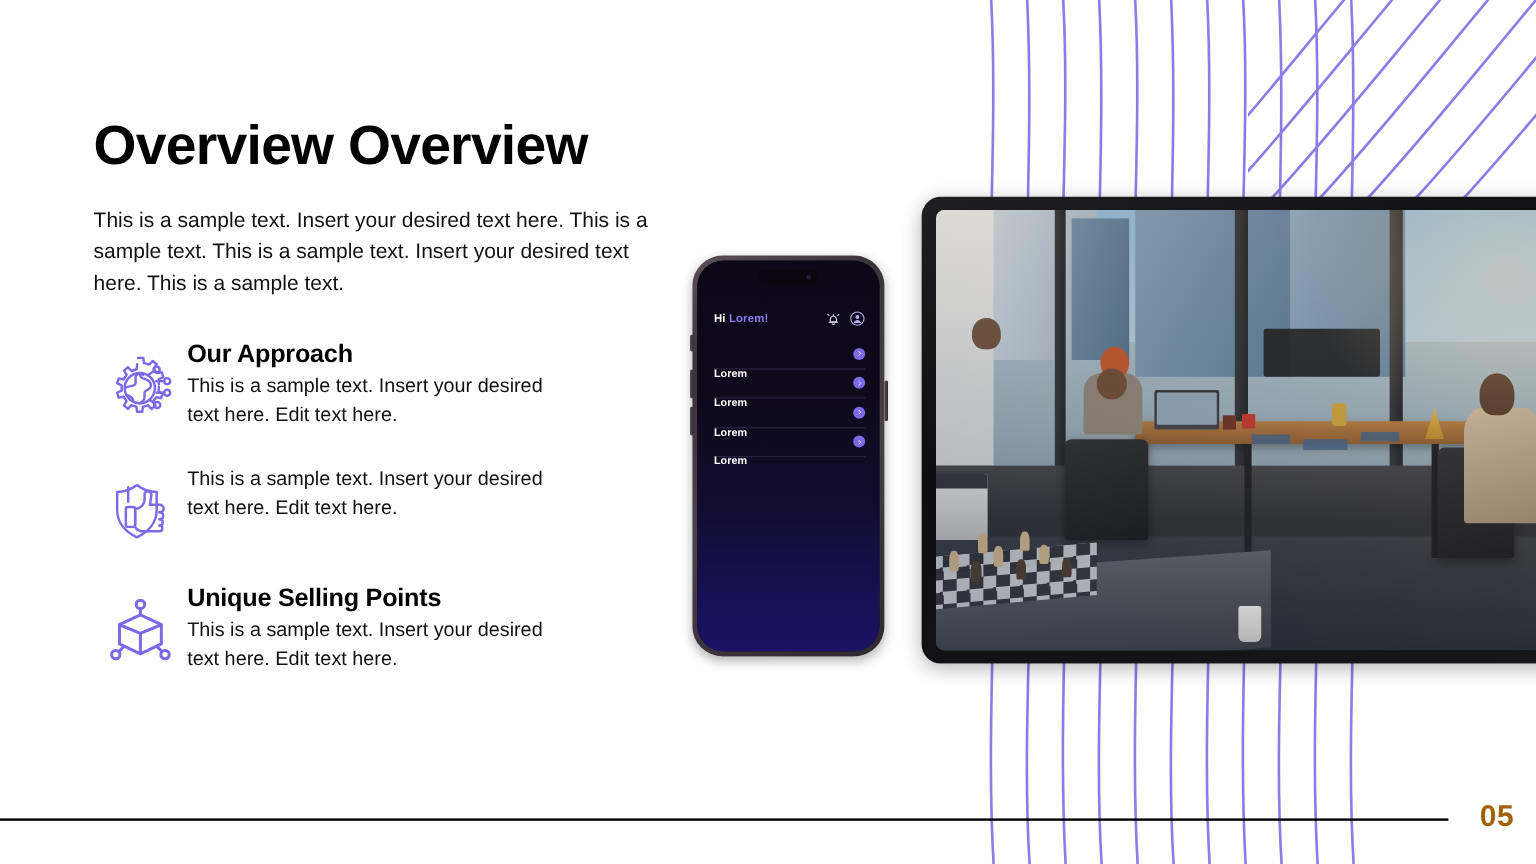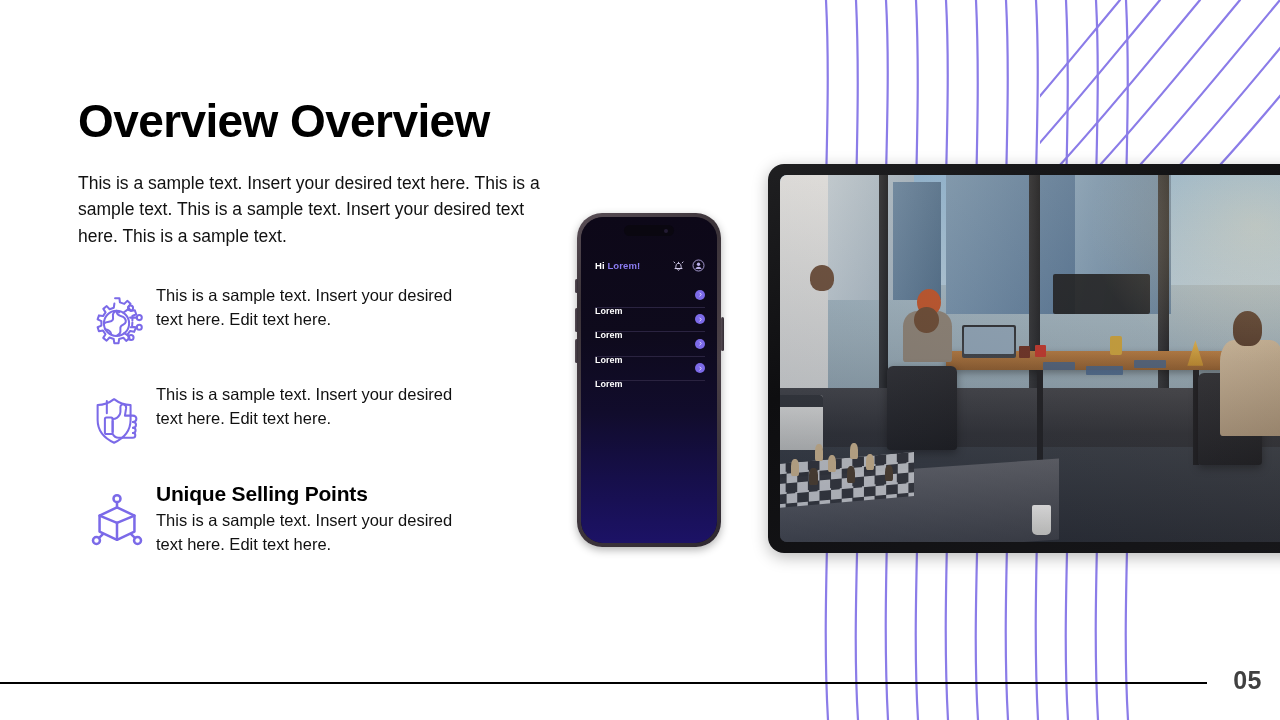--- a/index.html
+++ b/index.html
@@ -24,21 +24,21 @@
 
   .features { margin-top:33px; }
   .feature-row { display:flex; align-items:flex-start; margin-bottom:27px; }
   .feature-row:last-child { margin-bottom:0; }
   .feature-icon { width:78px; min-width:78px; height:72px; display:flex; align-items:center; justify-content:center; padding-top:6px; }
   .feature-text { padding-top:2px; }
   .feature-title { font-size:21px; font-weight:bold; color:#000; letter-spacing:-0.2px; margin-bottom:3px; }
   .feature-desc { font-size:16.5px; line-height:1.45; color:#111; width:310px; }
 
   
-  .phone { position:absolute; left:577px; top:213px; width:144px; height:334px; z-index:4; }
+  .phone { position:absolute; left:577px; top:213px; width:160px; height:334px; z-index:4; }
   .phone-frame {
     position:absolute; inset:0; border-radius:25px;
     background:linear-gradient(150deg,#5a4f57 0%,#3b3339 22%,#4a4047 55%,#2e2830 100%);
     box-shadow:0 3px 9px rgba(0,0,0,.30);
   }
   .phone-inner {
     position:absolute; left:4px; top:4px; right:4px; bottom:4px;
     border-radius:22px; background:#15101e; overflow:hidden;
   }
   .phone-screen {
@@ -160,21 +160,21 @@
   .paper { position:absolute; background:#3f5f86; border-radius:1px; opacity:.85; }
   .plant { position:absolute; left:61.5%; top:44%; width:2.4%; height:5%; background:#caa23a; border-radius:2px; }
   .cone { position:absolute; left:76%; top:45%; width:3%; height:7%;
           background:linear-gradient(180deg,#e0b24a,#b8862b); clip-path:polygon(50% 0,100% 100%,0 100%); }
   .sun-glow { position:absolute; right:0; top:0; width:45%; height:55%;
               background:radial-gradient(ellipse at 75% 25%, rgba(255,225,170,.30), rgba(255,225,170,0) 65%); }
   .warm-tint { position:absolute; inset:0; background:linear-gradient(200deg, rgba(255,190,120,.10), rgba(20,30,60,.18)); }
 
   
   .footer-line { position:absolute; left:0; top:682px; width:1207px; height:2px; background:#000; z-index:5; }
-  .page-num { position:absolute; right:18px; top:666px; font-size:25px; font-weight:bold; color:#404040; letter-spacing:.5px; z-index:6; }
+  .page-num { position:absolute; right:18px; top:666px; font-size:25px; font-weight:bold; color:#a16207; letter-spacing:.5px; z-index:6; }
 </style>
 </head>
 <body>
 
 <div class="deco-wrap">
   <svg class="deco-vertical" viewBox="0 0 335 720" preserveAspectRatio="none">
     <g stroke="#8B7CE8" stroke-width="2.2" fill="none" stroke-linecap="round">
       <path d="M8,0 C14,120 2,240 9,360 C15,480 3,600 10,720"></path>
       <path d="M38,0 C44,130 32,250 39,370 C45,490 33,610 40,720"></path>
       <path d="M68,0 C74,110 62,230 69,350 C75,470 63,590 70,720"></path>
@@ -222,20 +222,21 @@
             <path d="M43.6 19.8 L38.5 23.5"></path>
           <circle cx="55" cy="28.5" r="2.6"></circle>
             <path d="M52.4 28.5 L45.5 28.5"></path>
           <circle cx="55" cy="38.5" r="2.6"></circle>
             <path d="M52.4 38.5 L46 38.5"></path>
           <circle cx="46.5" cy="49" r="2.6"></circle>
             <path d="M44.3 47.6 L39.5 44.5"></path>
         </svg>
       </div>
       <div class="feature-text">
+        <div class="feature-title">Our Approach</div>
         <div class="feature-desc">This is a sample text. Insert your desired text here. Edit text here.</div>
       </div>
     </div>
 
     <div class="feature-row">
       <div class="feature-icon">
         <svg width="62" height="62" viewBox="0 0 64 64" fill="none" stroke="#7B6AE8" stroke-width="2.1" stroke-linecap="round" stroke-linejoin="round">
           <path d="M12 16.5 C18 16.5 24.5 14 29 10.5 C33.5 14 40 16.5 46 16.5 L46 32 C46 43 38.5 51 29 55.5 C19.5 51 12 43 12 32 Z"></path>
           <path d="M21.5 12.5 L21.5 25"></path>
           <rect x="19.5" y="29.5" width="8" height="17" rx="1.6"></rect>

